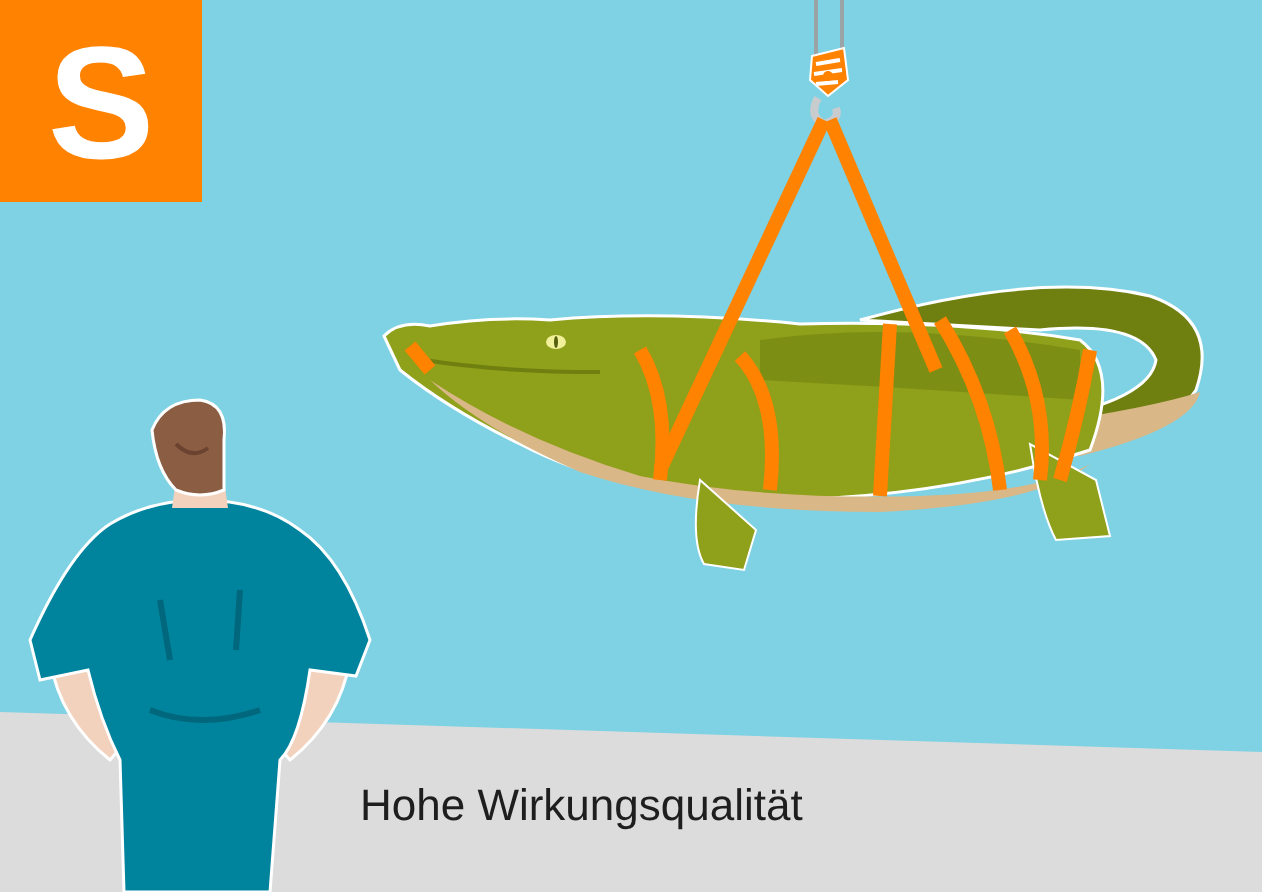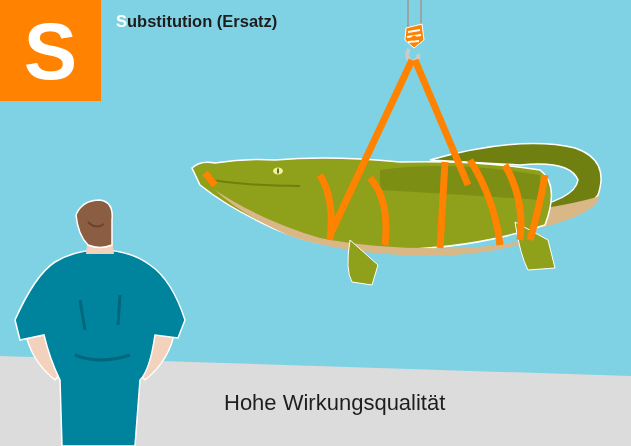--- a/index.html
+++ b/index.html
@@ -3,21 +3,21 @@
 <meta charset="utf-8">
 <style>
   html, body { margin:0; padding:0; }
   body { width:631px; height:446px; overflow:hidden; position:relative; font-family:"Liberation Sans", sans-serif; }
   .scene { position:absolute; left:0; top:0; width:631px; height:446px; background:#7fd2e3; overflow:hidden; }
   .floor { position:absolute; left:0; top:0; width:631px; height:446px; }
   .badge { position:absolute; left:0; top:0; width:101px; height:101px; background:#ff8200; display:flex; align-items:center; justify-content:center; }
   .badge-letter { color:#ffffff; font-weight:bold; font-size:80px; line-height:1; margin-top:2px; }
   .title { position:absolute; left:116px; top:12px; font-size:16.5px; font-weight:bold; color:#1d1d1d; white-space:nowrap; }
   .title .first { color:#ffffff; }
-  .caption { position:absolute; left:180px; top:390px; font-size:22px; color:#1e1e1e; white-space:nowrap;margin-left:44px; }
+  .caption { position:absolute; left:180px; top:390px; font-size:22px; color:#1e1e1e; white-space:nowrap; }
   svg.art { position:absolute; left:0; top:0; }
 </style>
 </head>
 <body>
 
 <div class="scene">
   <svg class="floor" width="631" height="446">
     <polygon points="0,356 631,376 631,446 0,446" fill="#dcdcdc"></polygon>
   </svg>
 
@@ -75,16 +75,15 @@
     <path d="M88,240 L112,240 L114,254 L86,254 Z" fill="#f3d2bd"></path>
 
     <path d="M76,215 Q82,200 100,200 Q114,202 112,220 L112,245 Q100,250 88,245 Q78,235 76,215 Z" fill="#8b5e43" stroke="#fff" stroke-width="1.5"></path>
     <path d="M88,222 Q96,230 104,224" stroke="#6b4330" stroke-width="2" fill="none"></path>
   </svg>
 
   <div class="badge">
     <span class="badge-letter">S</span>
   </div>
 
-  <div class="title"><span class="first">S</span><span>ubstitution (Ersatz)</span></div>
 
   <div class="caption">Hohe Wirkungsqualität</div>
 </div>
 
 </body></html>

